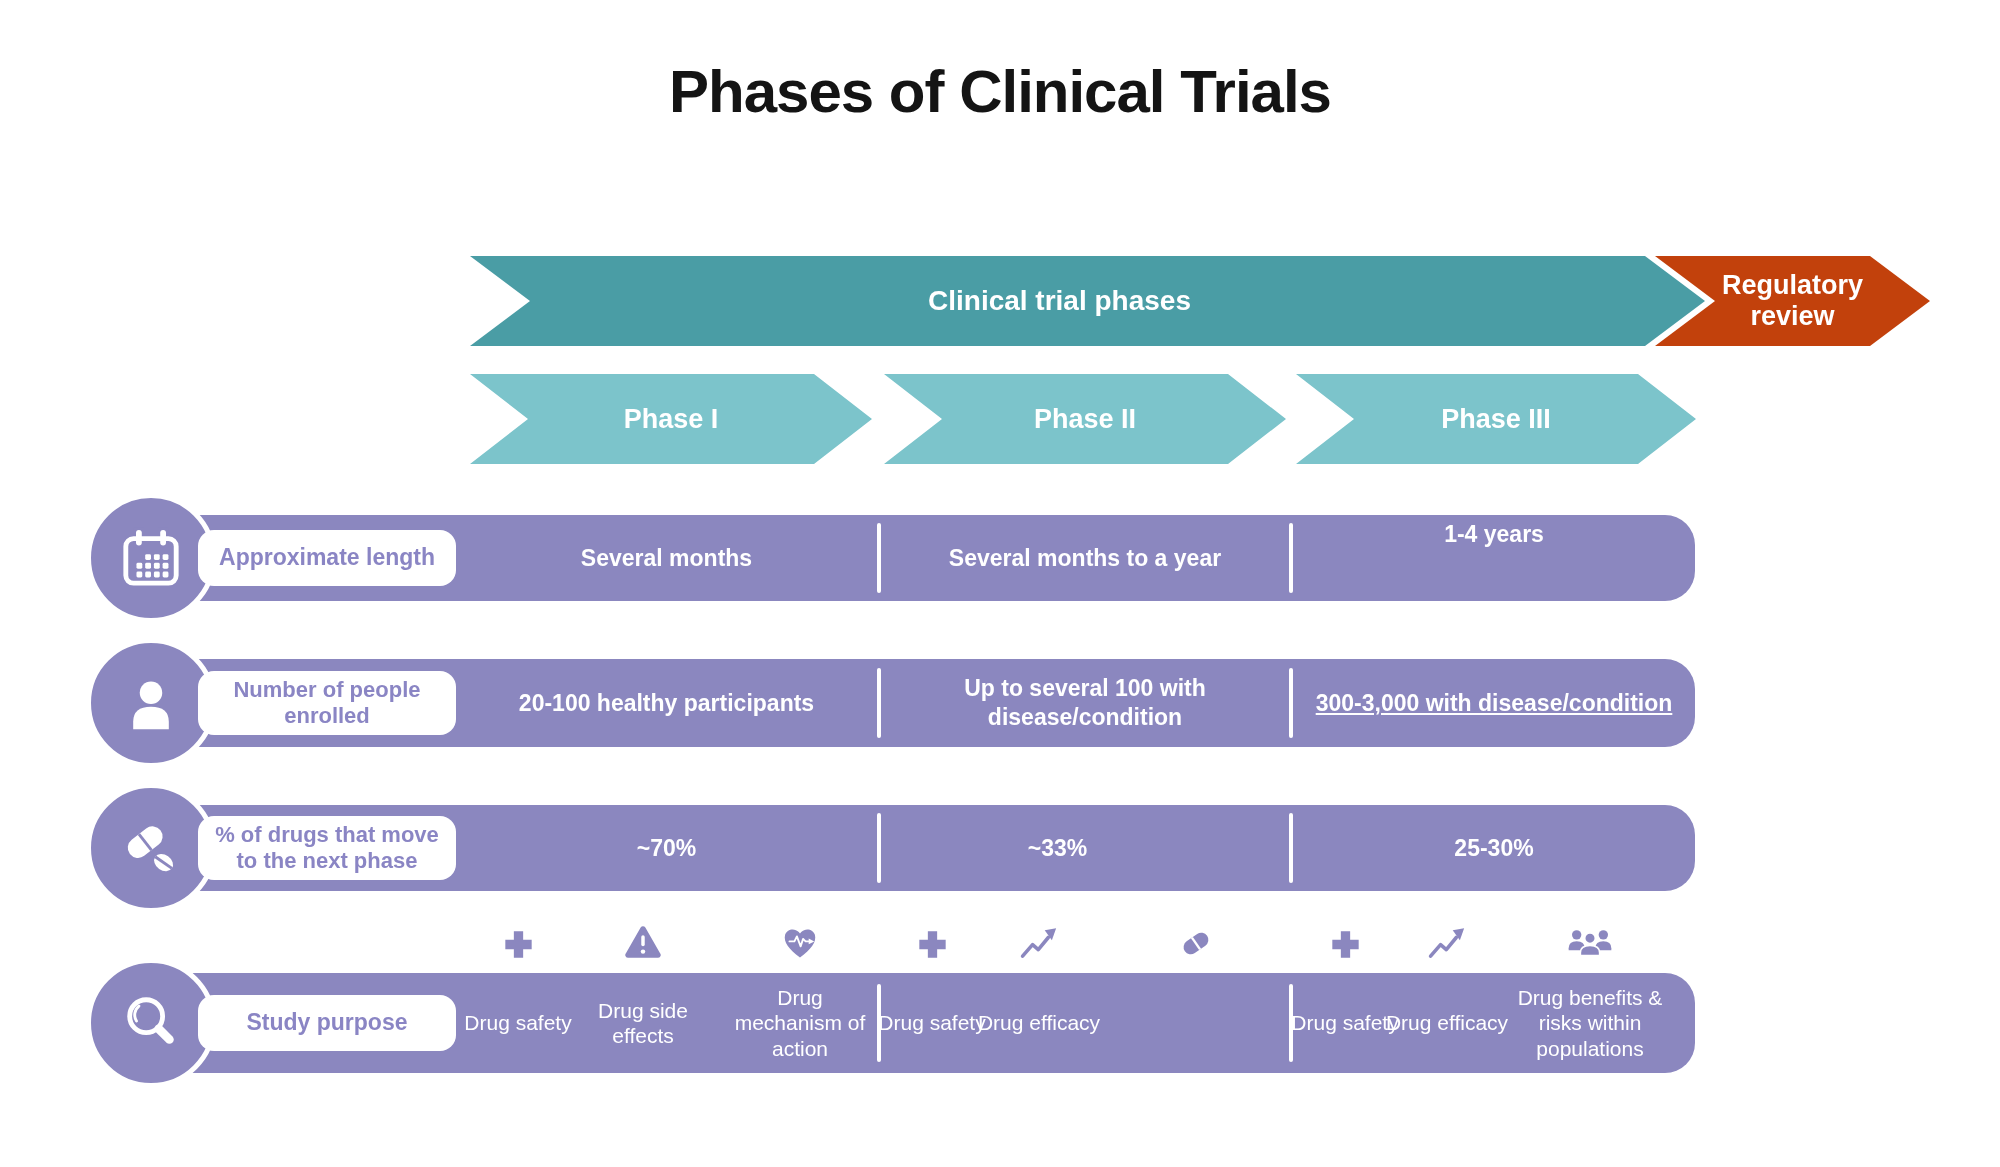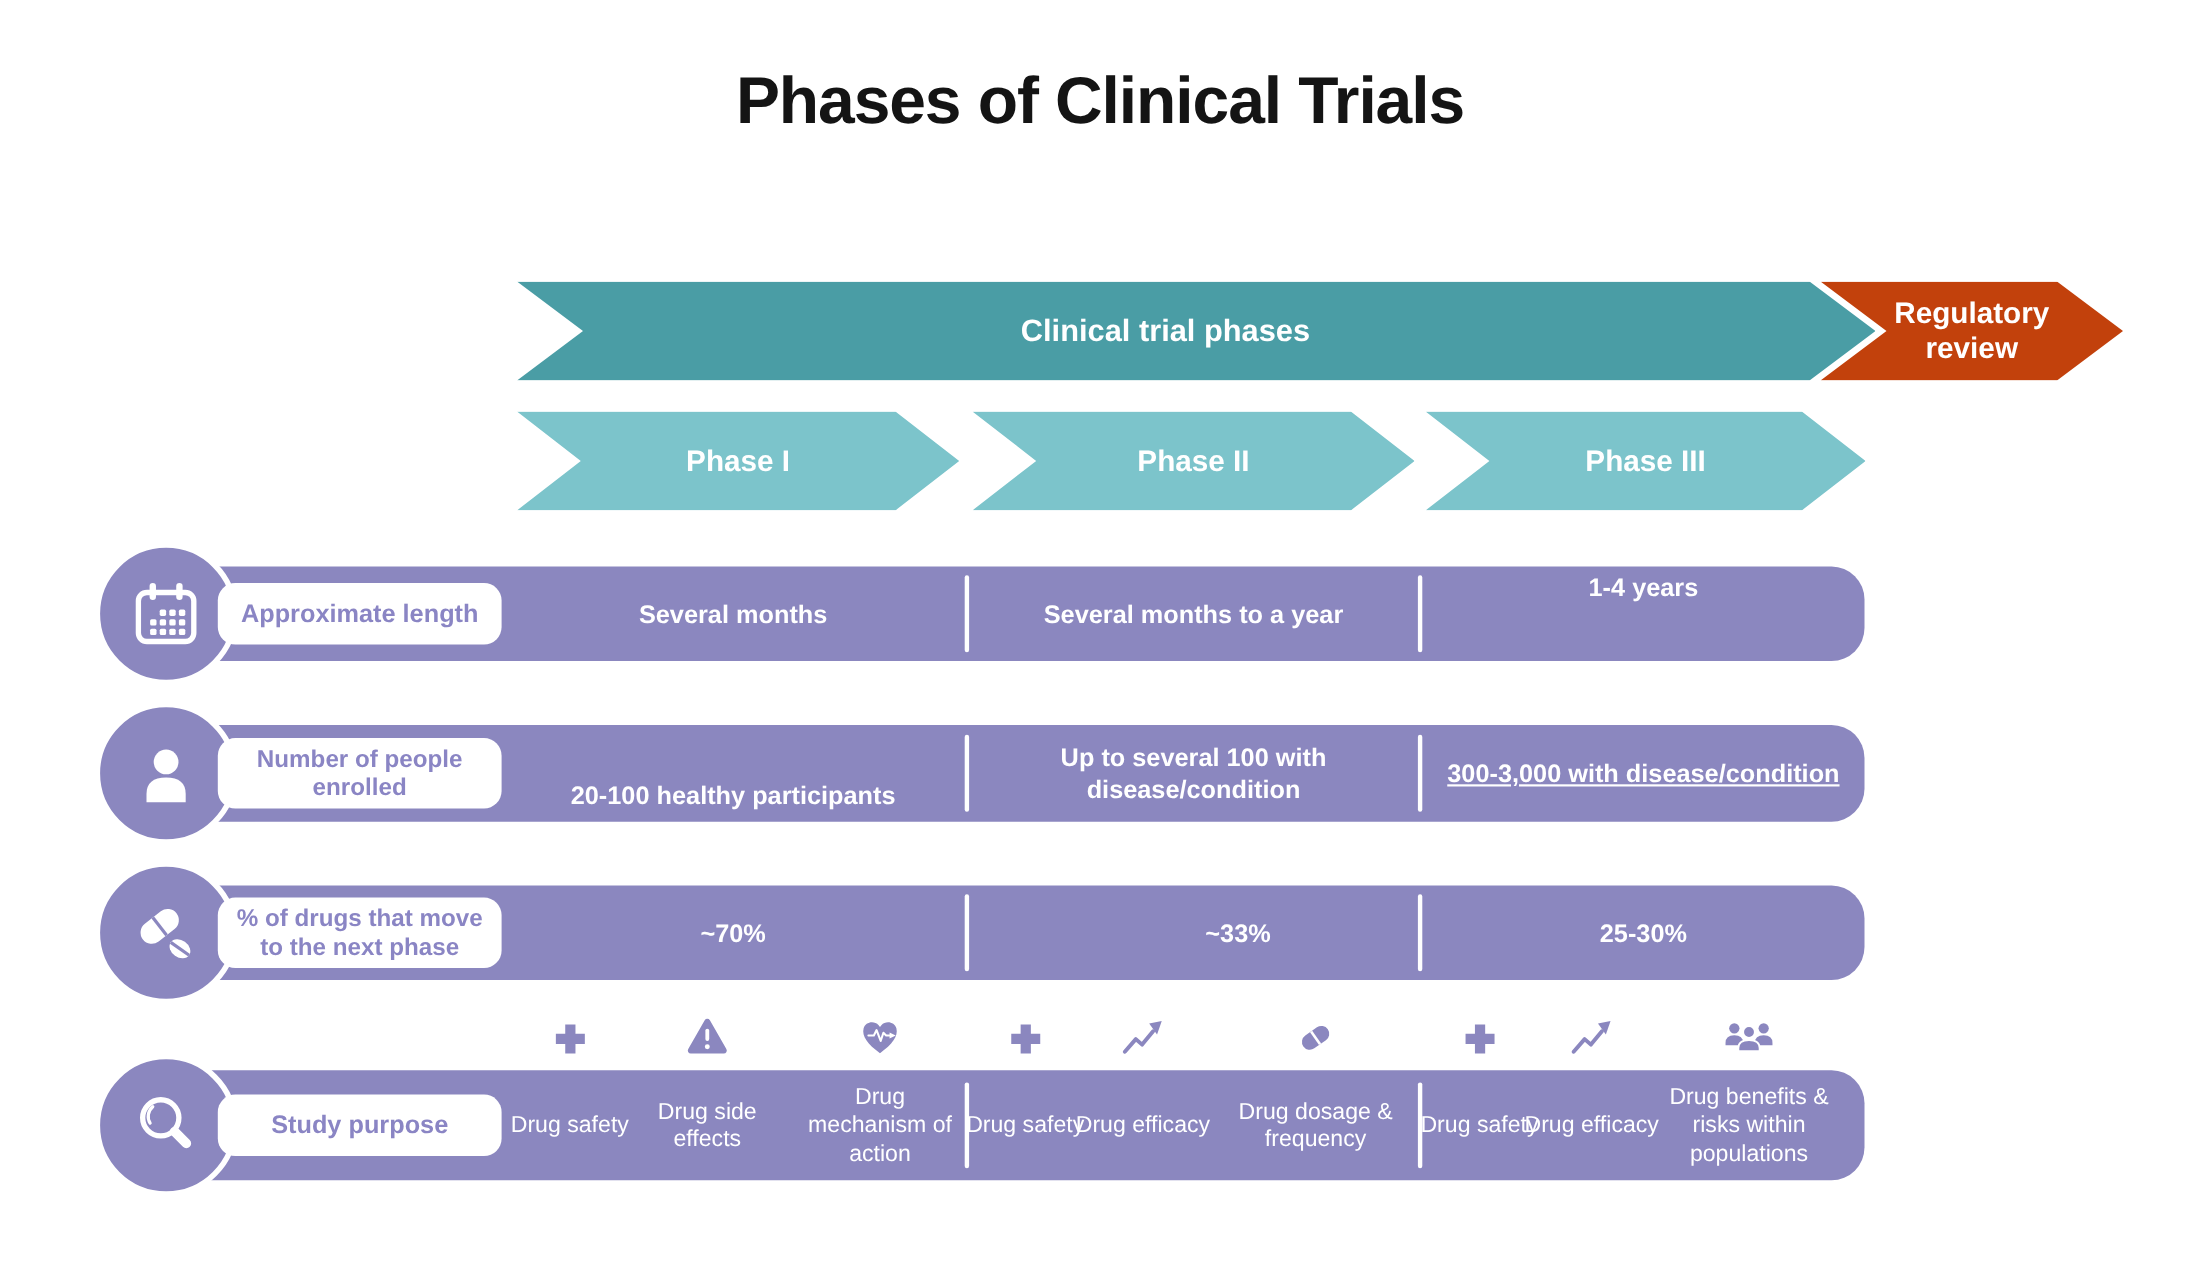--- a/index.html
+++ b/index.html
@@ -94,21 +94,21 @@
   <div class="abs divider" style="left:1289px;top:668px;height:70px;"></div>
   <div class="abs circle" style="left:86px;top:638px;">
     <svg width="60" height="60" viewBox="0 0 64 64">
       <circle cx="32" cy="21" r="12" fill="#fff"></circle>
       <path d="M13,60 L13,52 Q13,36 32,36 Q51,36 51,52 L51,60 Z" fill="#fff"></path>
     </svg>
   </div>
   <div class="abs pill" style="left:198px;top:671px;width:258px;height:64px;font-size:22px;">
     <span>Number of people enrolled</span>
   </div>
-  <div class="abs val nowrap" style="left:456px;top:659px;width:421px;height:88px;margin-top:20px;">20-100 healthy participants</div>
+  <div class="abs val nowrap" style="left:456px;top:659px;width:421px;height:88px;">20-100 healthy participants</div>
   <div class="abs val" style="left:881px;top:659px;width:408px;height:88px;">
     <span class="wrapbox">Up to several 100 with disease/condition</span>
   </div>
   <div class="abs val nowrap" style="left:1293px;top:659px;width:402px;height:88px;text-decoration:underline;">300-3,000 with disease/condition</div>
 
   <div class="abs bar" style="left:150px;top:805px;width:1545px;height:86px;"></div>
   <div class="abs divider" style="left:877px;top:813px;height:70px;"></div>
   <div class="abs divider" style="left:1289px;top:813px;height:70px;"></div>
   <div class="abs circle" style="left:86px;top:783px;">
     <svg width="62" height="62" viewBox="0 0 64 64">
@@ -119,21 +119,21 @@
       <g transform="rotate(35 45 47)">
         <ellipse cx="45" cy="47" rx="10.5" ry="8" fill="#fff"></ellipse>
         <line x1="34.5" y1="47" x2="55.5" y2="47" stroke="#8B87BF" stroke-width="3"></line>
       </g>
     </svg>
   </div>
   <div class="abs pill" style="left:198px;top:816px;width:258px;height:64px;font-size:22px;">
     <span>% of drugs that move to the next phase</span>
   </div>
   <div class="abs val nowrap" style="left:456px;top:805px;width:421px;height:86px;border-radius:22px;">~70%</div>
-  <div class="abs val nowrap" style="left:932px;top:805px;width:387px;height:86px;">~33%</div>
+  <div class="abs val nowrap" style="left:864px;top:805px;width:387px;height:86px;">~33%</div>
   <div class="abs val nowrap" style="left:1293px;top:805px;width:402px;height:86px;">25-30%</div>
 
   <div class="abs bar" style="left:150px;top:973px;width:1545px;height:100px;"></div>
   <div class="abs divider" style="left:877px;top:984px;height:78px;"></div>
   <div class="abs divider" style="left:1289px;top:984px;height:78px;"></div>
   <div class="abs circle" style="left:86px;top:958px;">
     <svg width="62" height="62" viewBox="0 0 64 64">
       <circle cx="27" cy="25" r="17" fill="none" stroke="#fff" stroke-width="5"></circle>
       <path d="M17,30 A12,12 0 0 1 19.5,14.5" fill="none" stroke="#fff" stroke-width="3" stroke-linecap="round"></path>
       <line x1="40" y1="38" x2="51" y2="49" stroke="#fff" stroke-width="9" stroke-linecap="round"></line>
@@ -203,18 +203,17 @@
         <path d="M21.5,42 L21.5,38 Q21.5,27 36,27 Q50.5,27 50.5,38 L50.5,42 Z" stroke="#fff" stroke-width="2.5"></path>
       </g>
     </svg>
   </div>
 
   <div class="abs plabel" style="left:462px;top:973px;width:112px;height:100px;">Drug safety</div>
   <div class="abs plabel" style="left:577px;top:973px;width:132px;height:100px;">Drug side effects</div>
   <div class="abs plabel" style="left:730px;top:973px;width:140px;height:100px;">Drug mechanism of action</div>
   <div class="abs plabel" style="left:876px;top:973px;width:112px;height:100px;">Drug safety</div>
   <div class="abs plabel" style="left:977px;top:973px;width:124px;height:100px;">Drug efficacy</div>
-  <div class="abs plabel" style="left:1106px;top:973px;width:180px;height:100px;">Drug dosage &amp; frequency</div>
   <div class="abs plabel" style="left:1290px;top:973px;width:110px;height:100px;">Drug safety</div>
   <div class="abs plabel" style="left:1385px;top:973px;width:124px;height:100px;">Drug efficacy</div>
   <div class="abs plabel" style="left:1510px;top:973px;width:160px;height:100px;">Drug benefits &amp; risks within populations</div>
 
 </div>
 
 </body></html>

